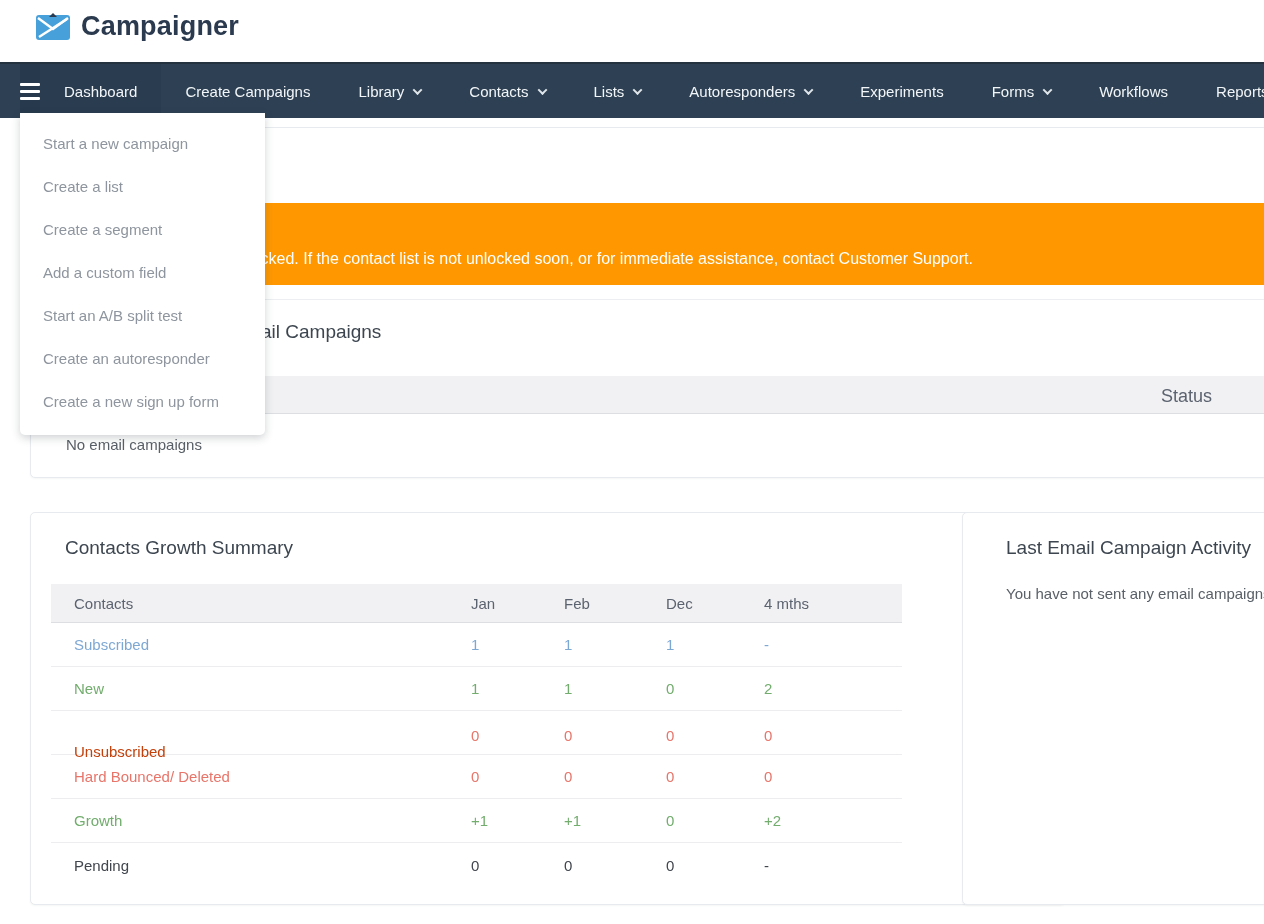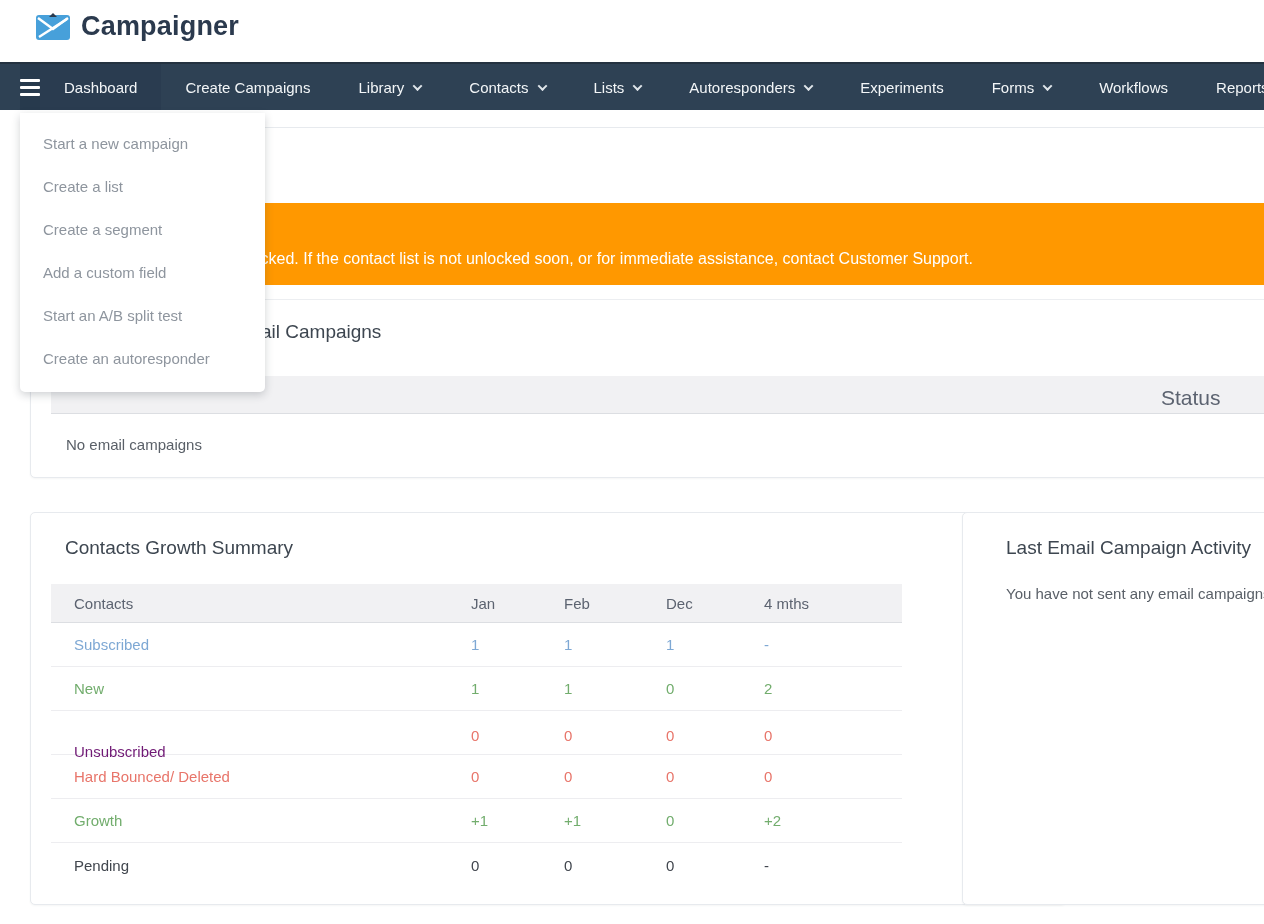--- a/index.html
+++ b/index.html
@@ -6,21 +6,21 @@
   html,body { width:1264px; height:924px; overflow:hidden; background:#fff;
     font-family:"Liberation Sans", sans-serif; position:relative; }
 
   
   .app-header { position:absolute; left:0; top:0; width:1264px; height:62px; background:#fff; }
   .logo { position:absolute; left:36px; top:11px; display:flex; align-items:center; gap:11px; cursor:pointer; }
   .logo svg { display:block; }
   .brand-name { font-size:27px; font-weight:700; color:#2b3a4e; letter-spacing:0.2px; }
 
   
-  .main-nav { position:absolute; left:0; top:62px; width:1264px; height:48px;
+  .main-nav { position:absolute; left:0; top:62px; width:1264px; height:56px;
     background:#2e4154; border-top:2px solid #243240; display:flex; align-items:stretch; }
   .hamburger { width:42px; margin-left:20px; background:#273a4d; display:flex; flex-direction:column;
     justify-content:center; align-items:center; gap:4px; cursor:pointer; }
   .hamburger .bar { width:20px; height:3px; background:#fff; border-radius:1px; }
   #nav-items { display:flex; align-items:stretch; }
   .nav-item { display:flex; align-items:center; padding:0 24px; color:#f3f6f8; font-size:15px;
     cursor:pointer; white-space:nowrap; }
   .nav-item.active { background:#2a3c50; }
   .chev { display:inline-block; width:7px; height:7px; border-right:2px solid #dfe5ea;
     border-bottom:2px solid #dfe5ea; transform:rotate(45deg) translate(-1px,-1px); margin-left:10px; }
@@ -41,21 +41,21 @@
   .card h2 { font-size:19px; font-weight:500; color:#3d4650; }
 
   
   .alert-banner { position:absolute; left:20px; top:75px; right:20px; height:82px; background:#ff9800;
     display:flex; align-items:flex-end; padding:0 10px 17px 10px; overflow:hidden; }
   .alert-banner span { color:#fff; font-size:16px; white-space:nowrap; }
   .top-divider { position:absolute; left:0; top:171px; right:0; border-top:1px solid #eceef1; }
   .rc-heading { position:absolute; left:136px; top:193px; white-space:nowrap; }
   .rc-table-head { position:absolute; left:20px; top:248px; right:0; height:38px; background:#f1f1f3;
     border-bottom:1px solid #dcdee2; }
-  .rc-status { position:absolute; left:1110px; top:10px; font-size:21px; color:#5c6370; }
+  .rc-status { position:absolute; left:1110px; top:10px; font-size:18px; color:#5c6370; }
   .rc-empty { position:absolute; left:35px; top:308px; font-size:15px; color:#5a6068; }
 
   
   .growth-card h2 { position:absolute; left:34px; top:24px; }
   .gtable { position:absolute; left:20px; top:71px; width:851px; font-size:15px; }
   .g-row { display:grid; grid-template-columns:397px 93px 102px 98px 161px; align-items:center; }
   .g-head { background:#f1f1f3; height:39px; color:#5c6370; border-bottom:1px solid #dcdee2; }
   .g-data { height:44px; border-bottom:1px solid #ededf0; }
   .g-data:last-child { border-bottom:none; }
   .g-cell { padding-left:23px; white-space:nowrap; }
@@ -127,20 +127,21 @@
     </div>
 </nav>
 
 <div class="quick-menu" id="quick-menu">
     <div class="menu-item">Start a new campaign</div>
     <div class="menu-item">Create a list</div>
     <div class="menu-item">Create a segment</div>
     <div class="menu-item">Add a custom field</div>
     <div class="menu-item">Start an A/B split test</div>
     <div class="menu-item">Create an autoresponder</div>
+    <div class="menu-item">Create a new sign up form</div>
   </div>
 
 <section class="card top-card">
   <div class="alert-banner" style="background: rgb(255, 152, 0);">
     <span>Your contact list has been locked. If the contact list is not unlocked soon, or for immediate assistance, contact Customer Support.</span>
   </div>
   <div class="top-divider"></div>
   <h2 class="rc-heading">Recent Email Campaigns</h2>
   <div class="rc-table-head">
     <span class="rc-status">Status</span>
@@ -166,21 +167,21 @@
         <span class="g-cell" style="color: rgb(126, 168, 212);">-</span>
       </div>
       <div class="g-row g-data">
         <span class="g-cell g-label" style="color: rgb(114, 173, 109);">New</span>
         <span class="g-cell" style="color: rgb(114, 173, 109);">1</span>
         <span class="g-cell" style="color: rgb(114, 173, 109);">1</span>
         <span class="g-cell" style="color: rgb(114, 173, 109);">0</span>
         <span class="g-cell" style="color: rgb(114, 173, 109);">2</span>
       </div>
       <div class="g-row g-data">
-        <span class="g-cell g-label" style="color: #701a75; margin-top: 32px;">Unsubscribed</span>
+        <span class="g-cell g-label" style="color: #c2410c; margin-top: 32px;">Unsubscribed</span>
         <span class="g-cell" style="color: rgb(232, 117, 106);">0</span>
         <span class="g-cell" style="color: rgb(232, 117, 106);">0</span>
         <span class="g-cell" style="color: rgb(232, 117, 106);">0</span>
         <span class="g-cell" style="color: rgb(232, 117, 106);">0</span>
       </div>
       <div class="g-row g-data">
         <span class="g-cell g-label" style="color: rgb(232, 117, 106);">Hard Bounced/ Deleted</span>
         <span class="g-cell" style="color: rgb(232, 117, 106);">0</span>
         <span class="g-cell" style="color: rgb(232, 117, 106);">0</span>
         <span class="g-cell" style="color: rgb(232, 117, 106);">0</span>

